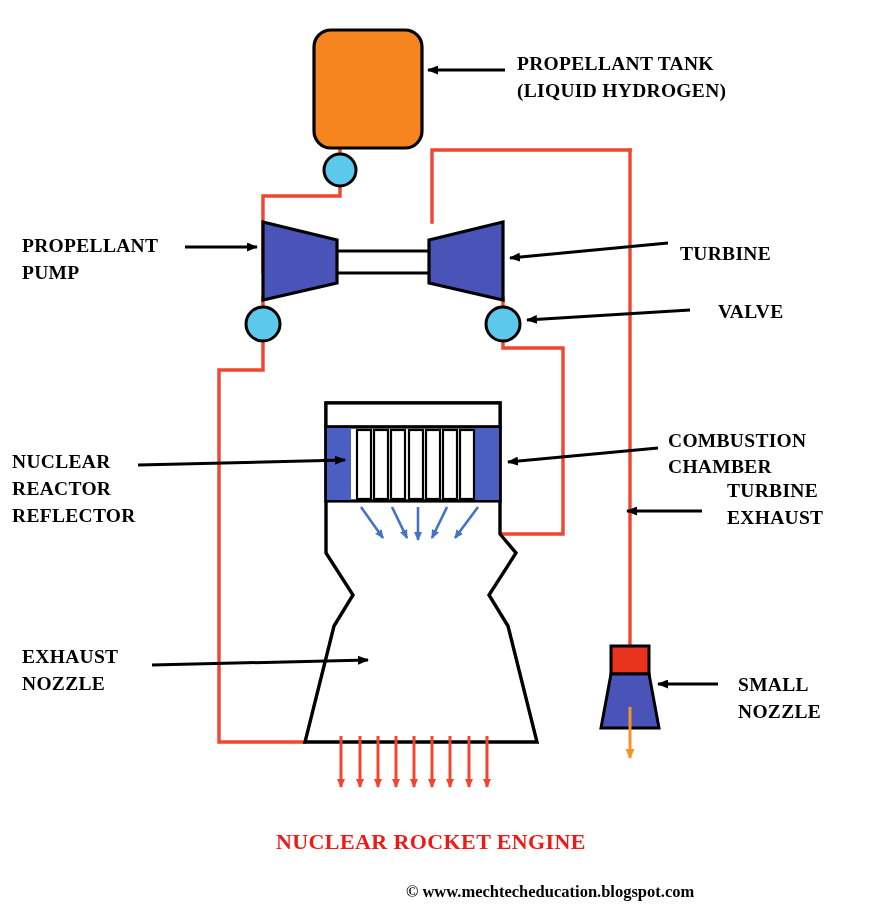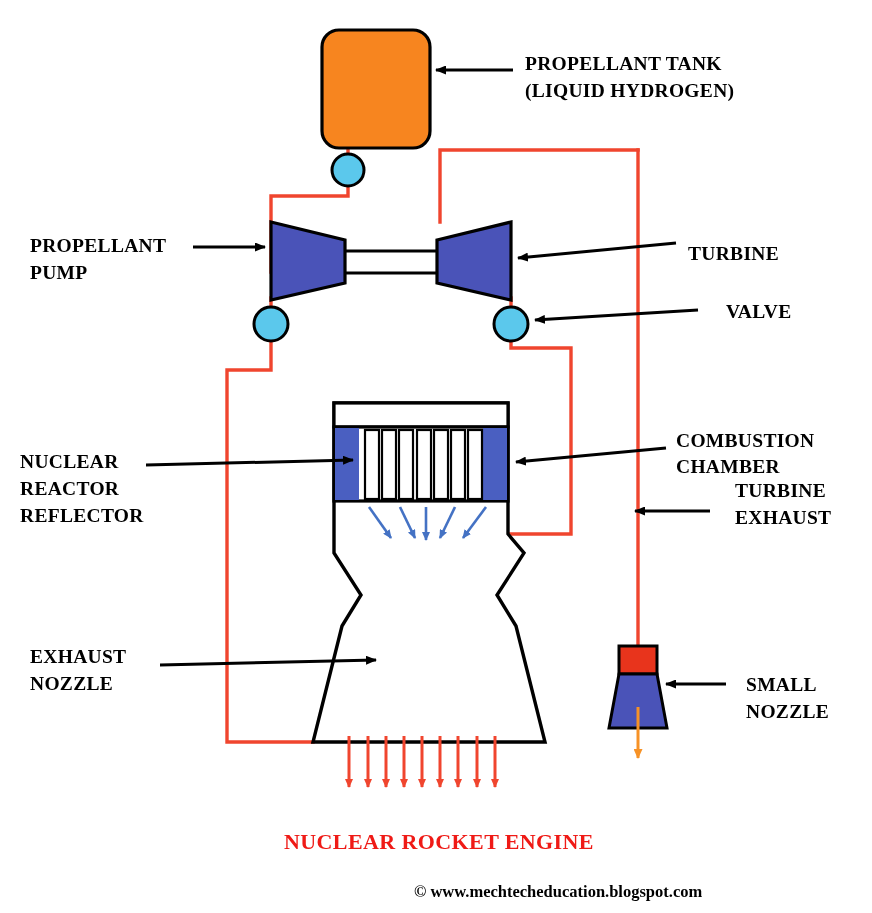--- a/index.html
+++ b/index.html
@@ -13,21 +13,20 @@
     position: relative;
     overflow: hidden;
     font-family: "Liberation Serif", "DejaVu Serif", serif;
   }
   #diagram-root {
     position: absolute;
     left: 0;
     top: 0;
     width: 739px;
     height: 913px;
-    padding-left: 8px;
   }
   svg.stage {
     display: block;
     width: 872px;
     height: 913px;
   }
   text.lbl {
     font-family: "Liberation Serif", "DejaVu Serif", serif;
     font-weight: bold;
     font-size: 19.5px;

